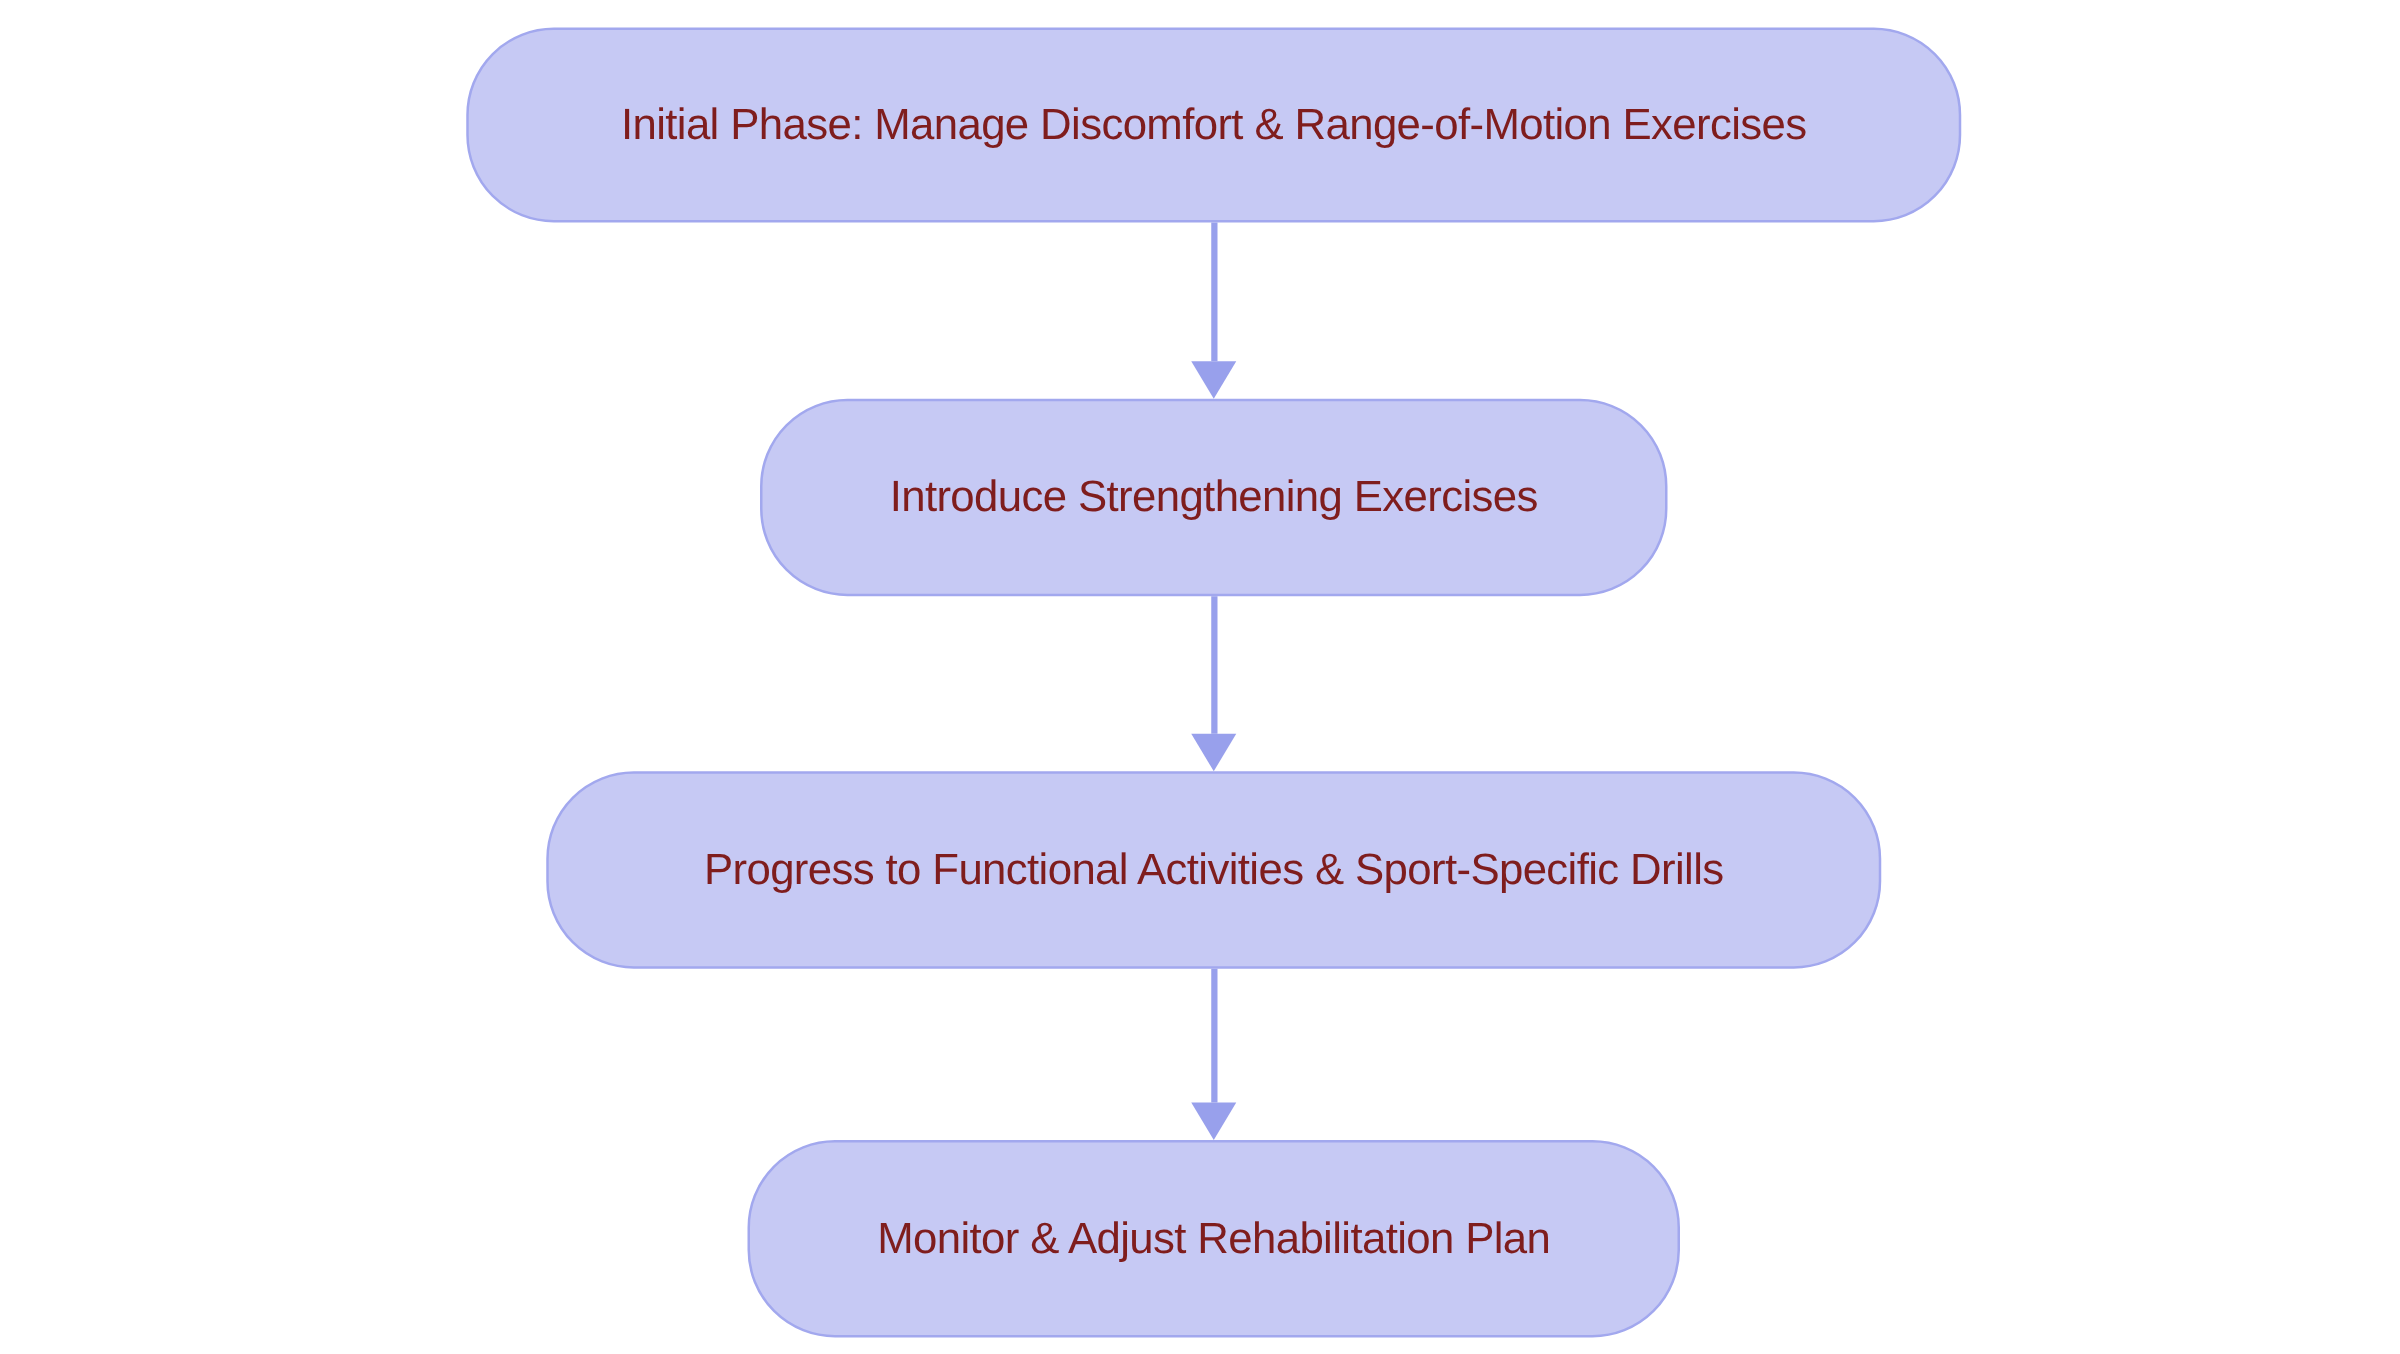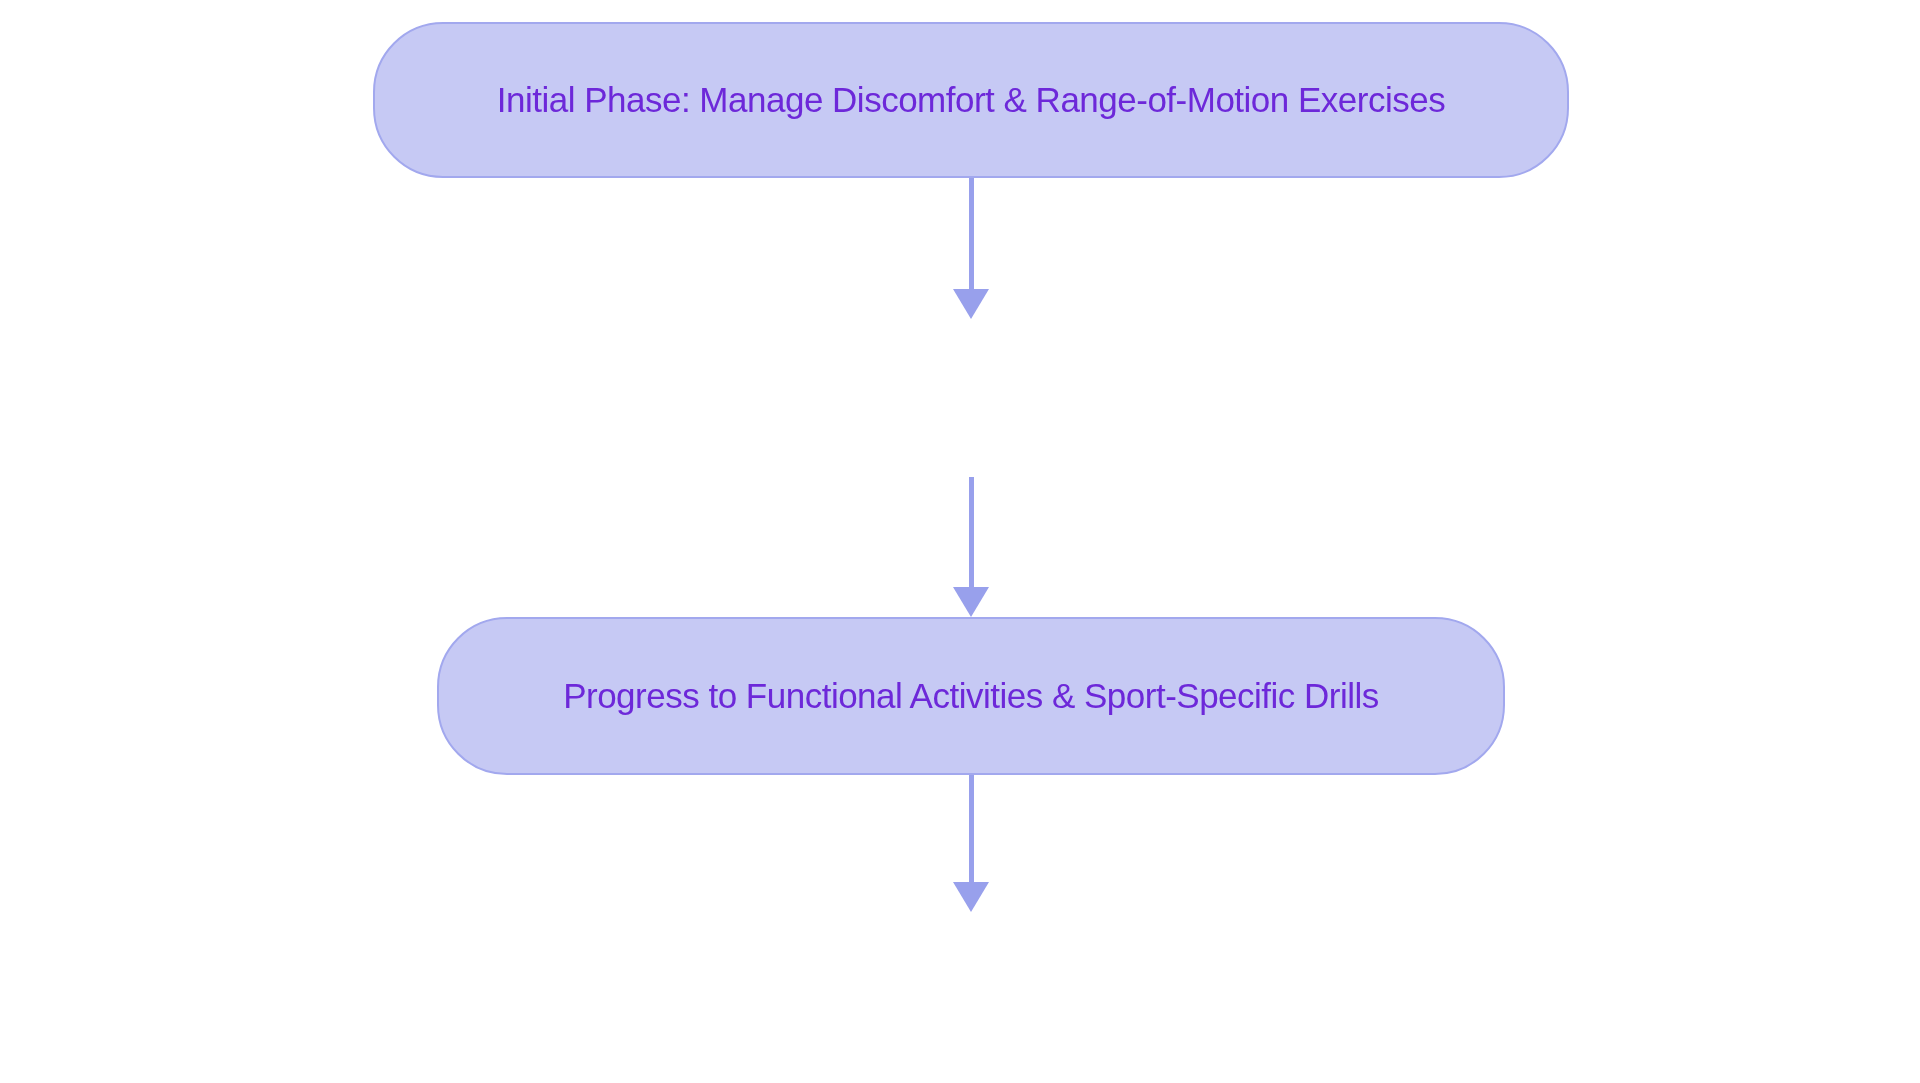--- a/index.html
+++ b/index.html
@@ -18,21 +18,21 @@
   .flow-node {
     position: absolute;
     box-sizing: border-box;
     background: #c6c9f4;
     border: 2px solid #a2a8ee;
     border-radius: 70px;
     display: flex;
     align-items: center;
     justify-content: center;
     text-align: center;
-    color: #6d28d9;
+    color: #7f1d1d;
     font-size: 35px;
     letter-spacing: -0.5px;
     padding: 0 30px;
   }
   .node-1 { left: 373px; top: 22px;  width: 1196px; height: 156px; }
   .node-2 { left: 608px; top: 319px; width: 726px;  height: 158px; }
   .node-3 { left: 437px; top: 617px; width: 1068px; height: 158px; justify-content: center; }
   .node-4 { left: 598px; top: 912px; width: 746px;  height: 158px; }
 
   .connector {
@@ -66,29 +66,35 @@
 
   <div class="flow-node node-1">
     <span>Initial Phase: Manage Discomfort &amp; Range-of-Motion Exercises</span>
   </div>
 
   <div class="connector conn-1">
     <div class="stem"></div>
     <div class="head"></div>
   </div>
 
+  <div class="flow-node node-2">
+    <span>Introduce Strengthening Exercises</span>
+  </div>
 
   <div class="connector conn-2">
     <div class="stem"></div>
     <div class="head"></div>
   </div>
 
   <div class="flow-node node-3">
     <span>Progress to Functional Activities &amp; Sport-Specific Drills</span>
   </div>
 
   <div class="connector conn-3">
     <div class="stem"></div>
     <div class="head"></div>
   </div>
 
+  <div class="flow-node node-4">
+    <span>Monitor &amp; Adjust Rehabilitation Plan</span>
+  </div>
 
 </div>
 
 </body></html>

